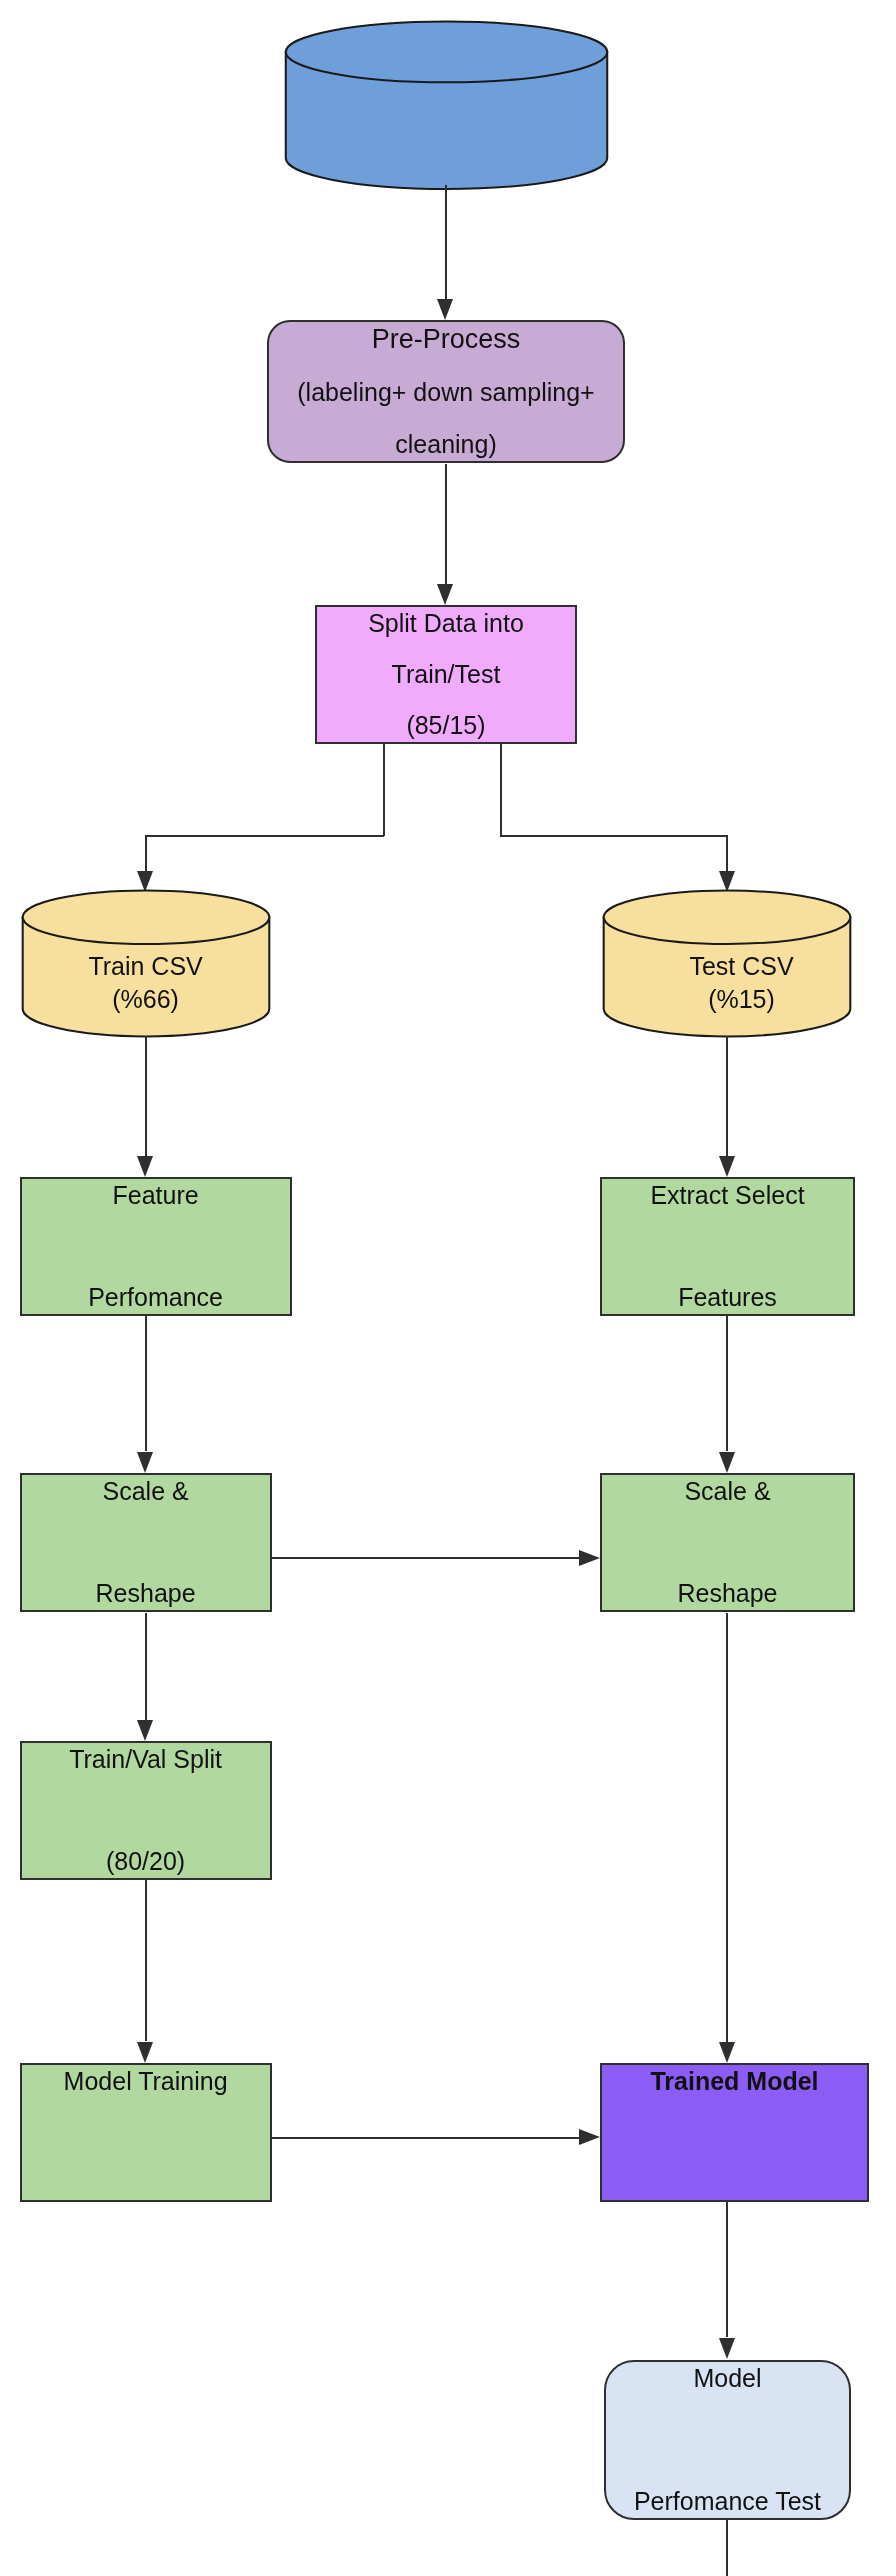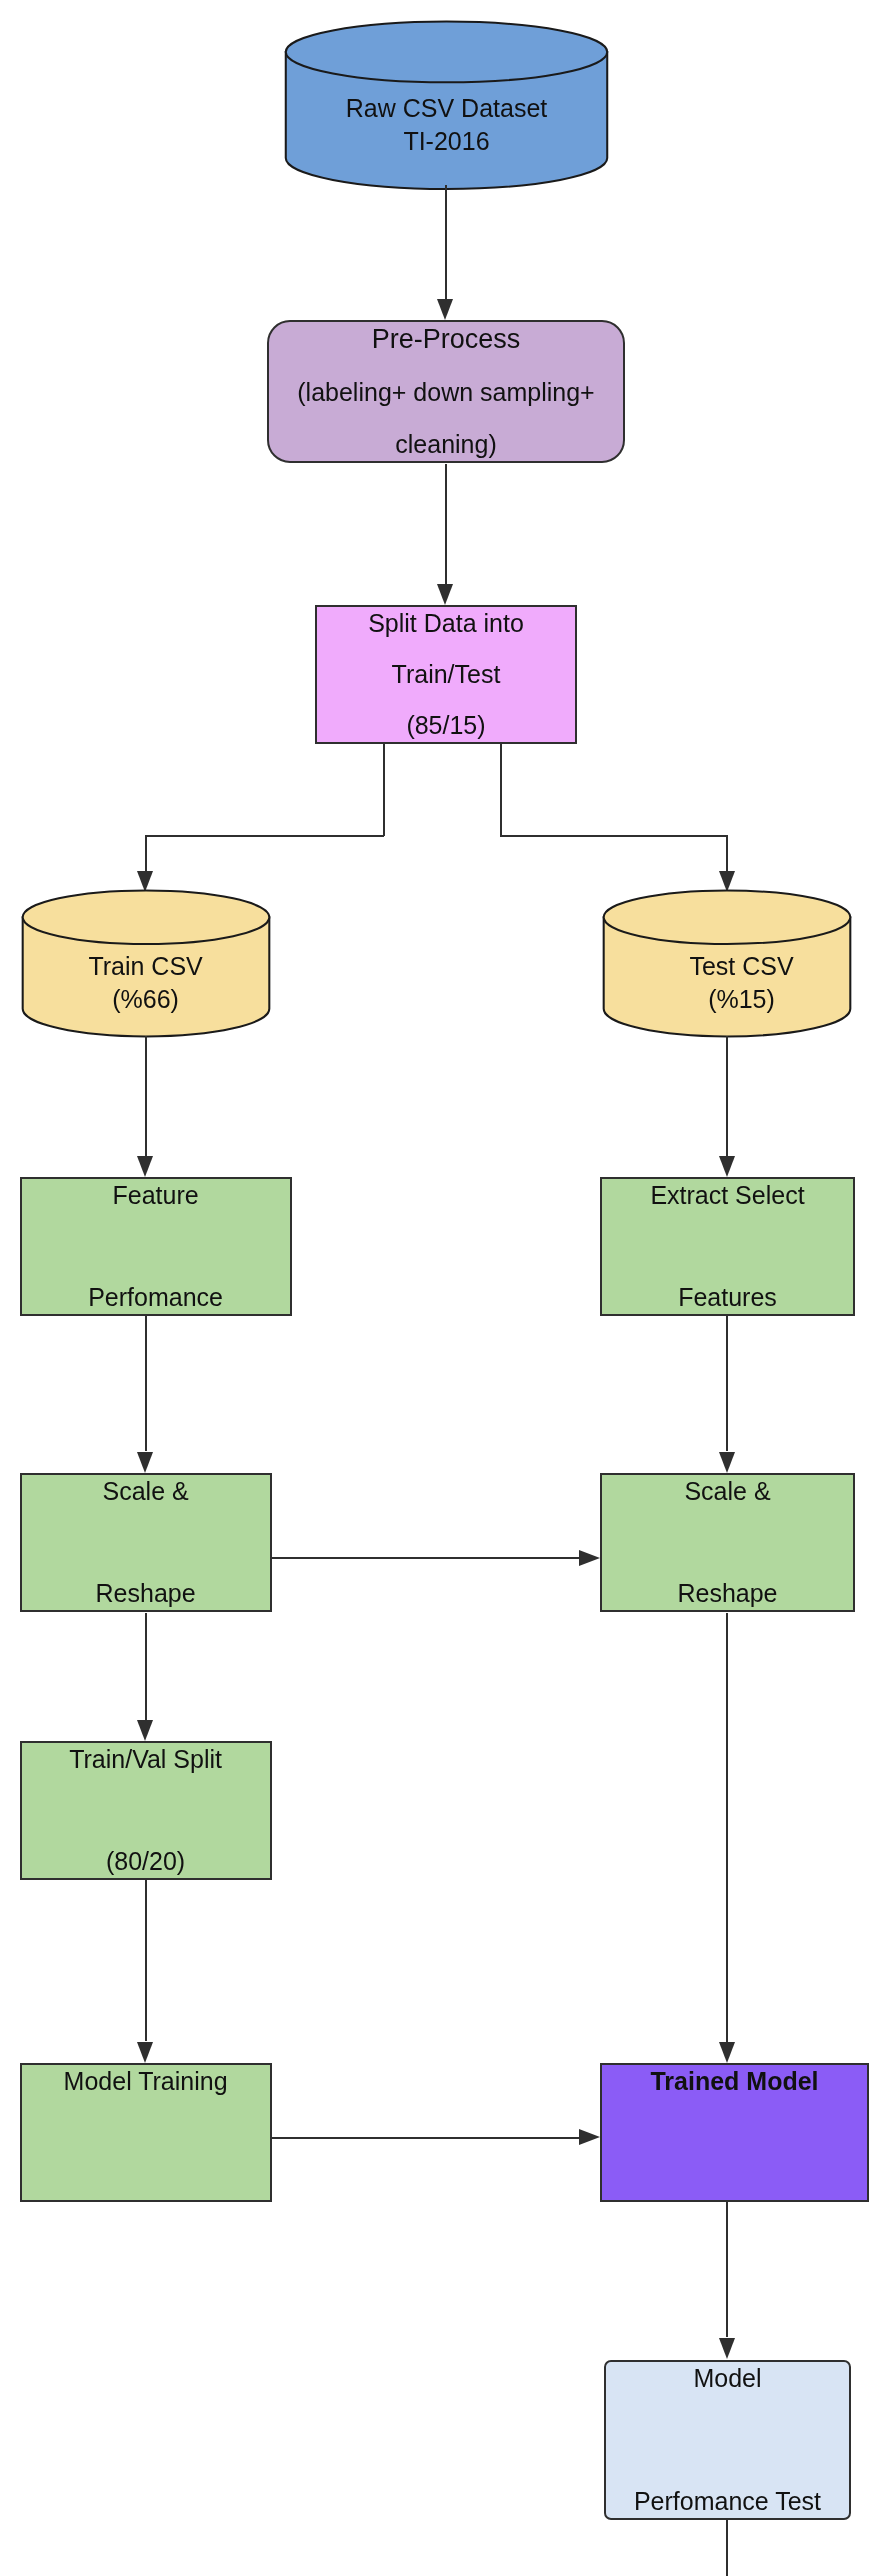--- a/index.html
+++ b/index.html
@@ -18,21 +18,21 @@
     display: flex;
     flex-direction: column;
     align-items: center;
     justify-content: space-between;
     text-align: center;
     font-size: 25px;
     line-height: 1.32;
   }
   .rect    { border: 2.1px solid #2f2f2f; }
   .rounded { border: 2.1px solid #2f2f2f; border-radius: 23px; }
-  .rounded-lg { border: 2.1px solid #2f2f2f; border-radius: 7px; }
+  .rounded-lg { border: 2.1px solid #2f2f2f; border-radius: 30px; }
   .cyl-wrap { position: absolute; }
   .cyl-label {
     position: absolute;
     left: 0; right: 0;
     display: flex;
     flex-direction: column;
     align-items: center;
     text-align: center;
     font-size: 25px;
     line-height: 1.32;
@@ -56,24 +56,20 @@
 </head>
 <body>
 
 <div id="canvas">
 
   <div class="cyl-wrap" style="left:284px; top:19.6px; width:325px; height:170px;">
     <svg width="325" height="170" viewBox="0 0 630 330">
       <path d="M3,62 L3,268 A312,60 0 0 0 627,268 L627,62 Z" stroke="#1a1a1a" stroke-width="4" style="fill: rgb(111, 159, 216);"></path>
       <ellipse cx="315" cy="62" rx="312" ry="59" stroke="#1a1a1a" stroke-width="4" style="fill: rgb(111, 159, 216);"></ellipse>
     </svg>
-    <div class="cyl-label" style="top:72px;">
-      <div>Raw CSV Dataset</div>
-      <div>TI-2016</div>
-    </div>
   </div>
 
   <div class="vl tline" style="left:445px; top:185px; height:115px;"></div>
   <div class="ah-down" style="left:437px; top:299px;"></div>
 
   <div class="node rounded" style="left: 267px; top: 320px; width: 358px; height: 143px; background-color: rgb(200, 171, 213);">
     <div style="font-size:27px;">Pre-Process</div>
     <div>(labeling+ down sampling+</div>
     <div>cleaning)</div>
   </div>

